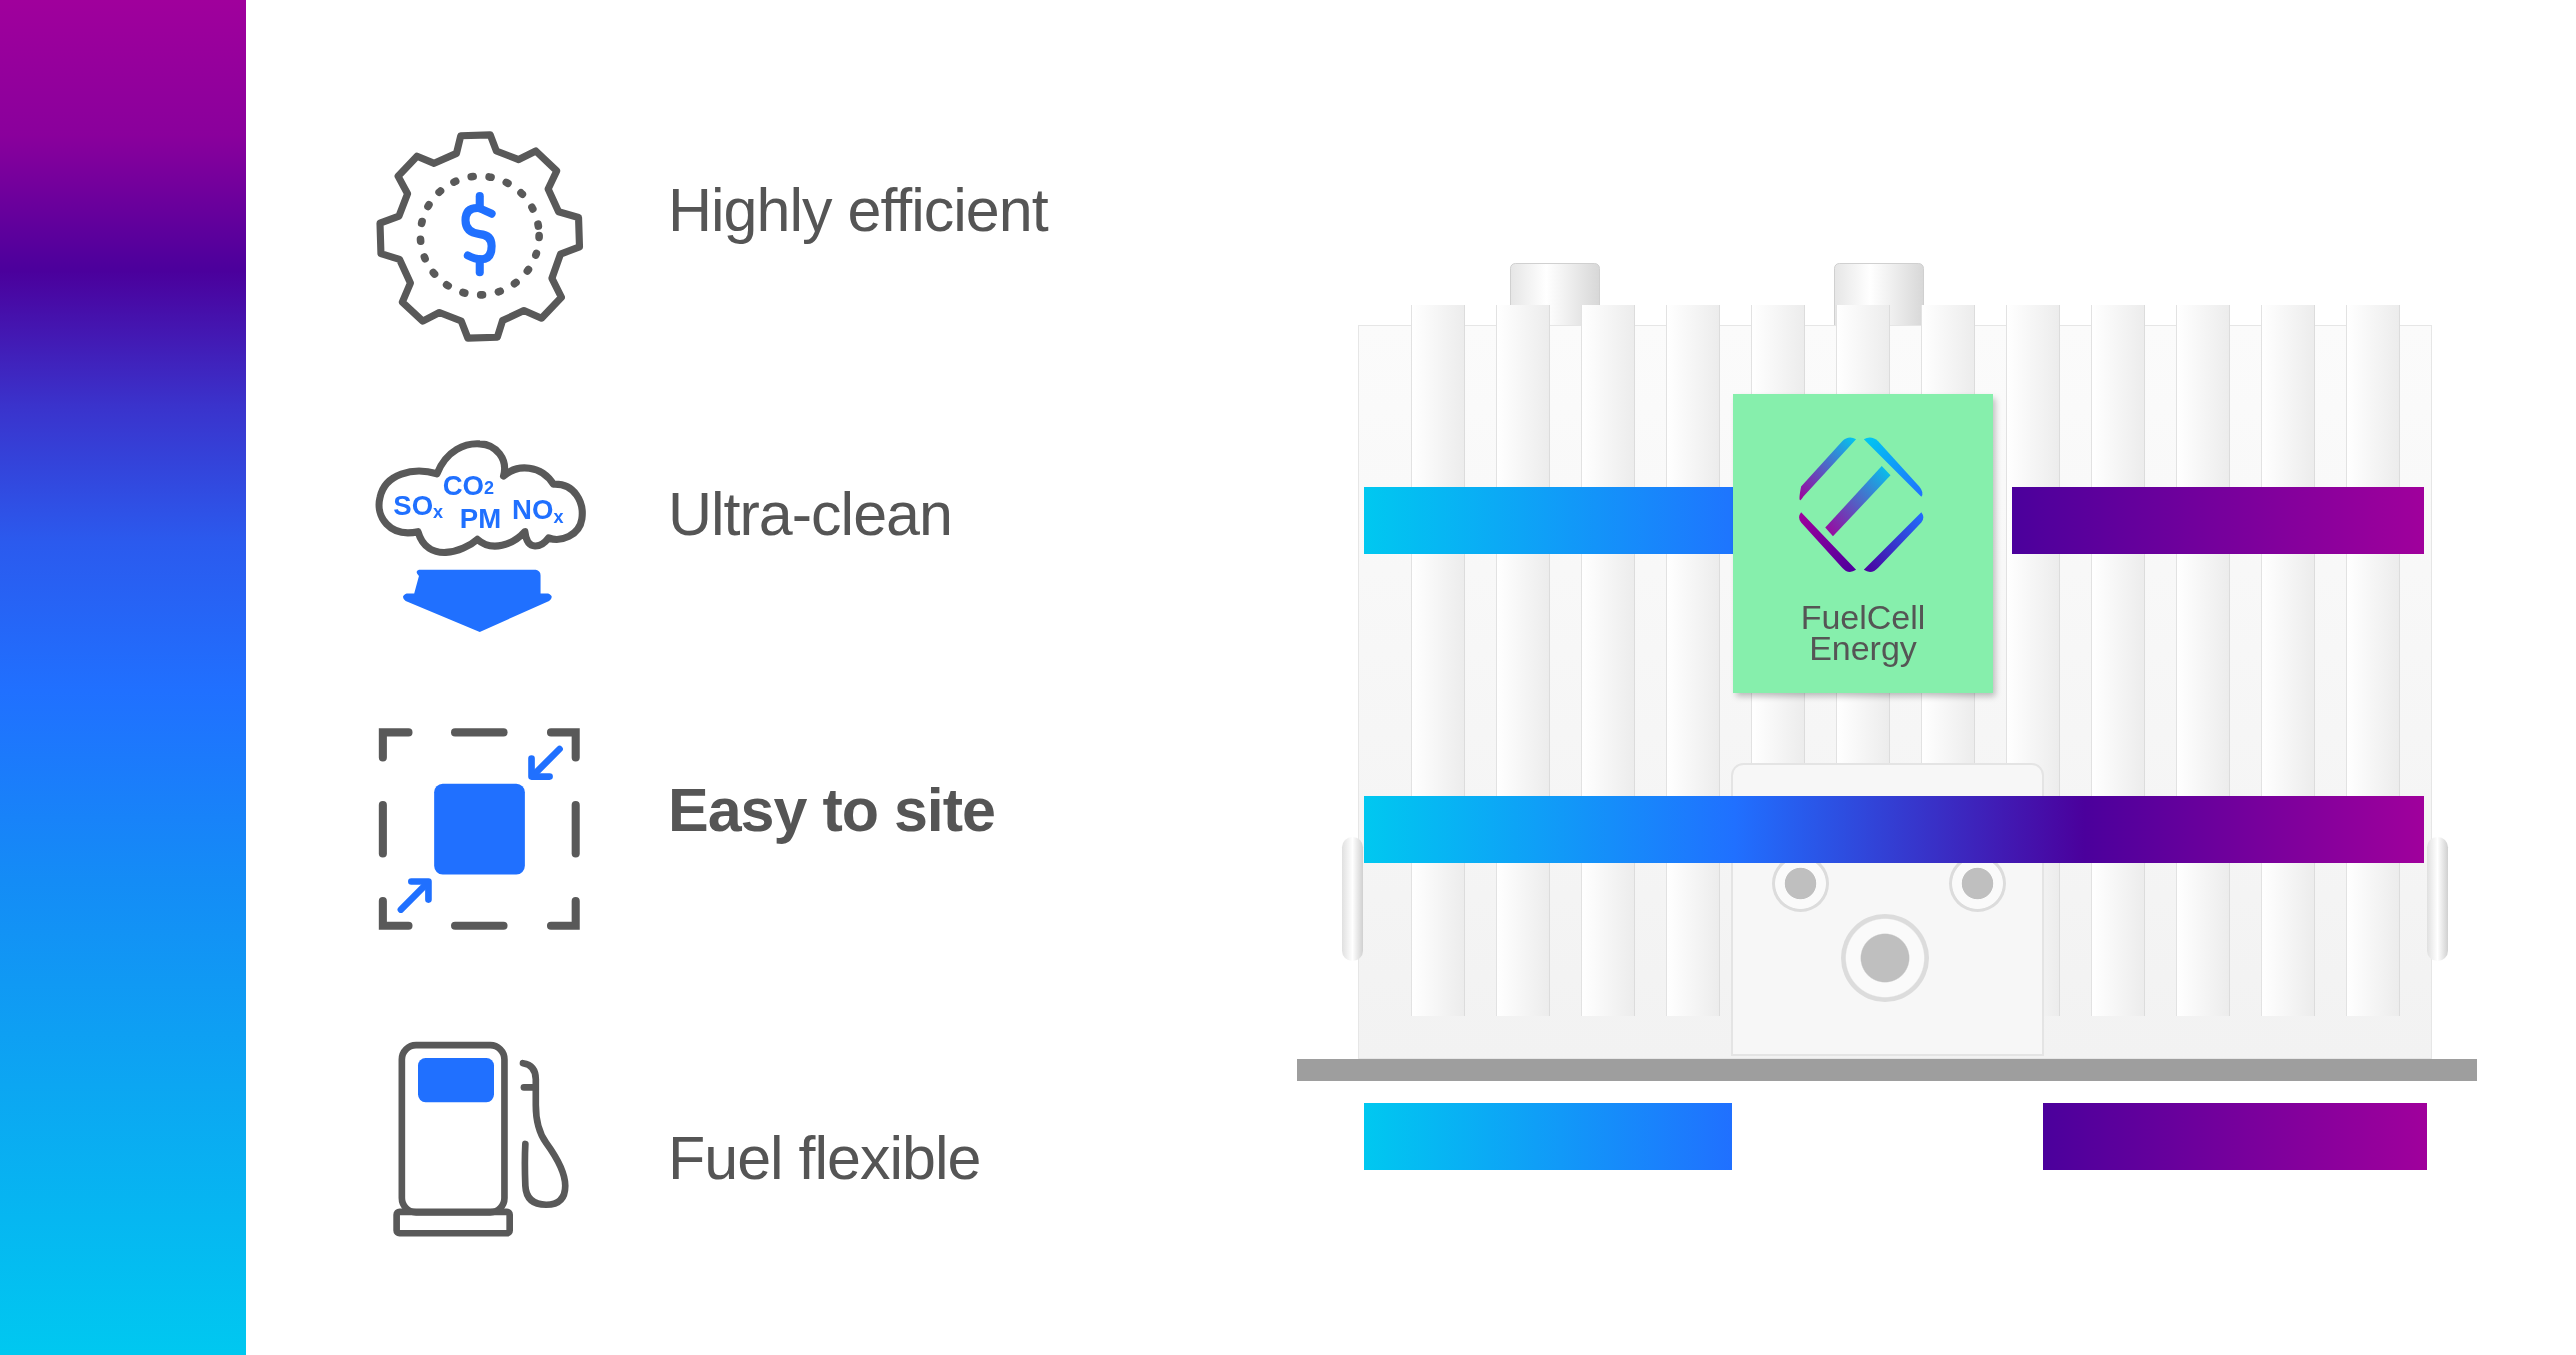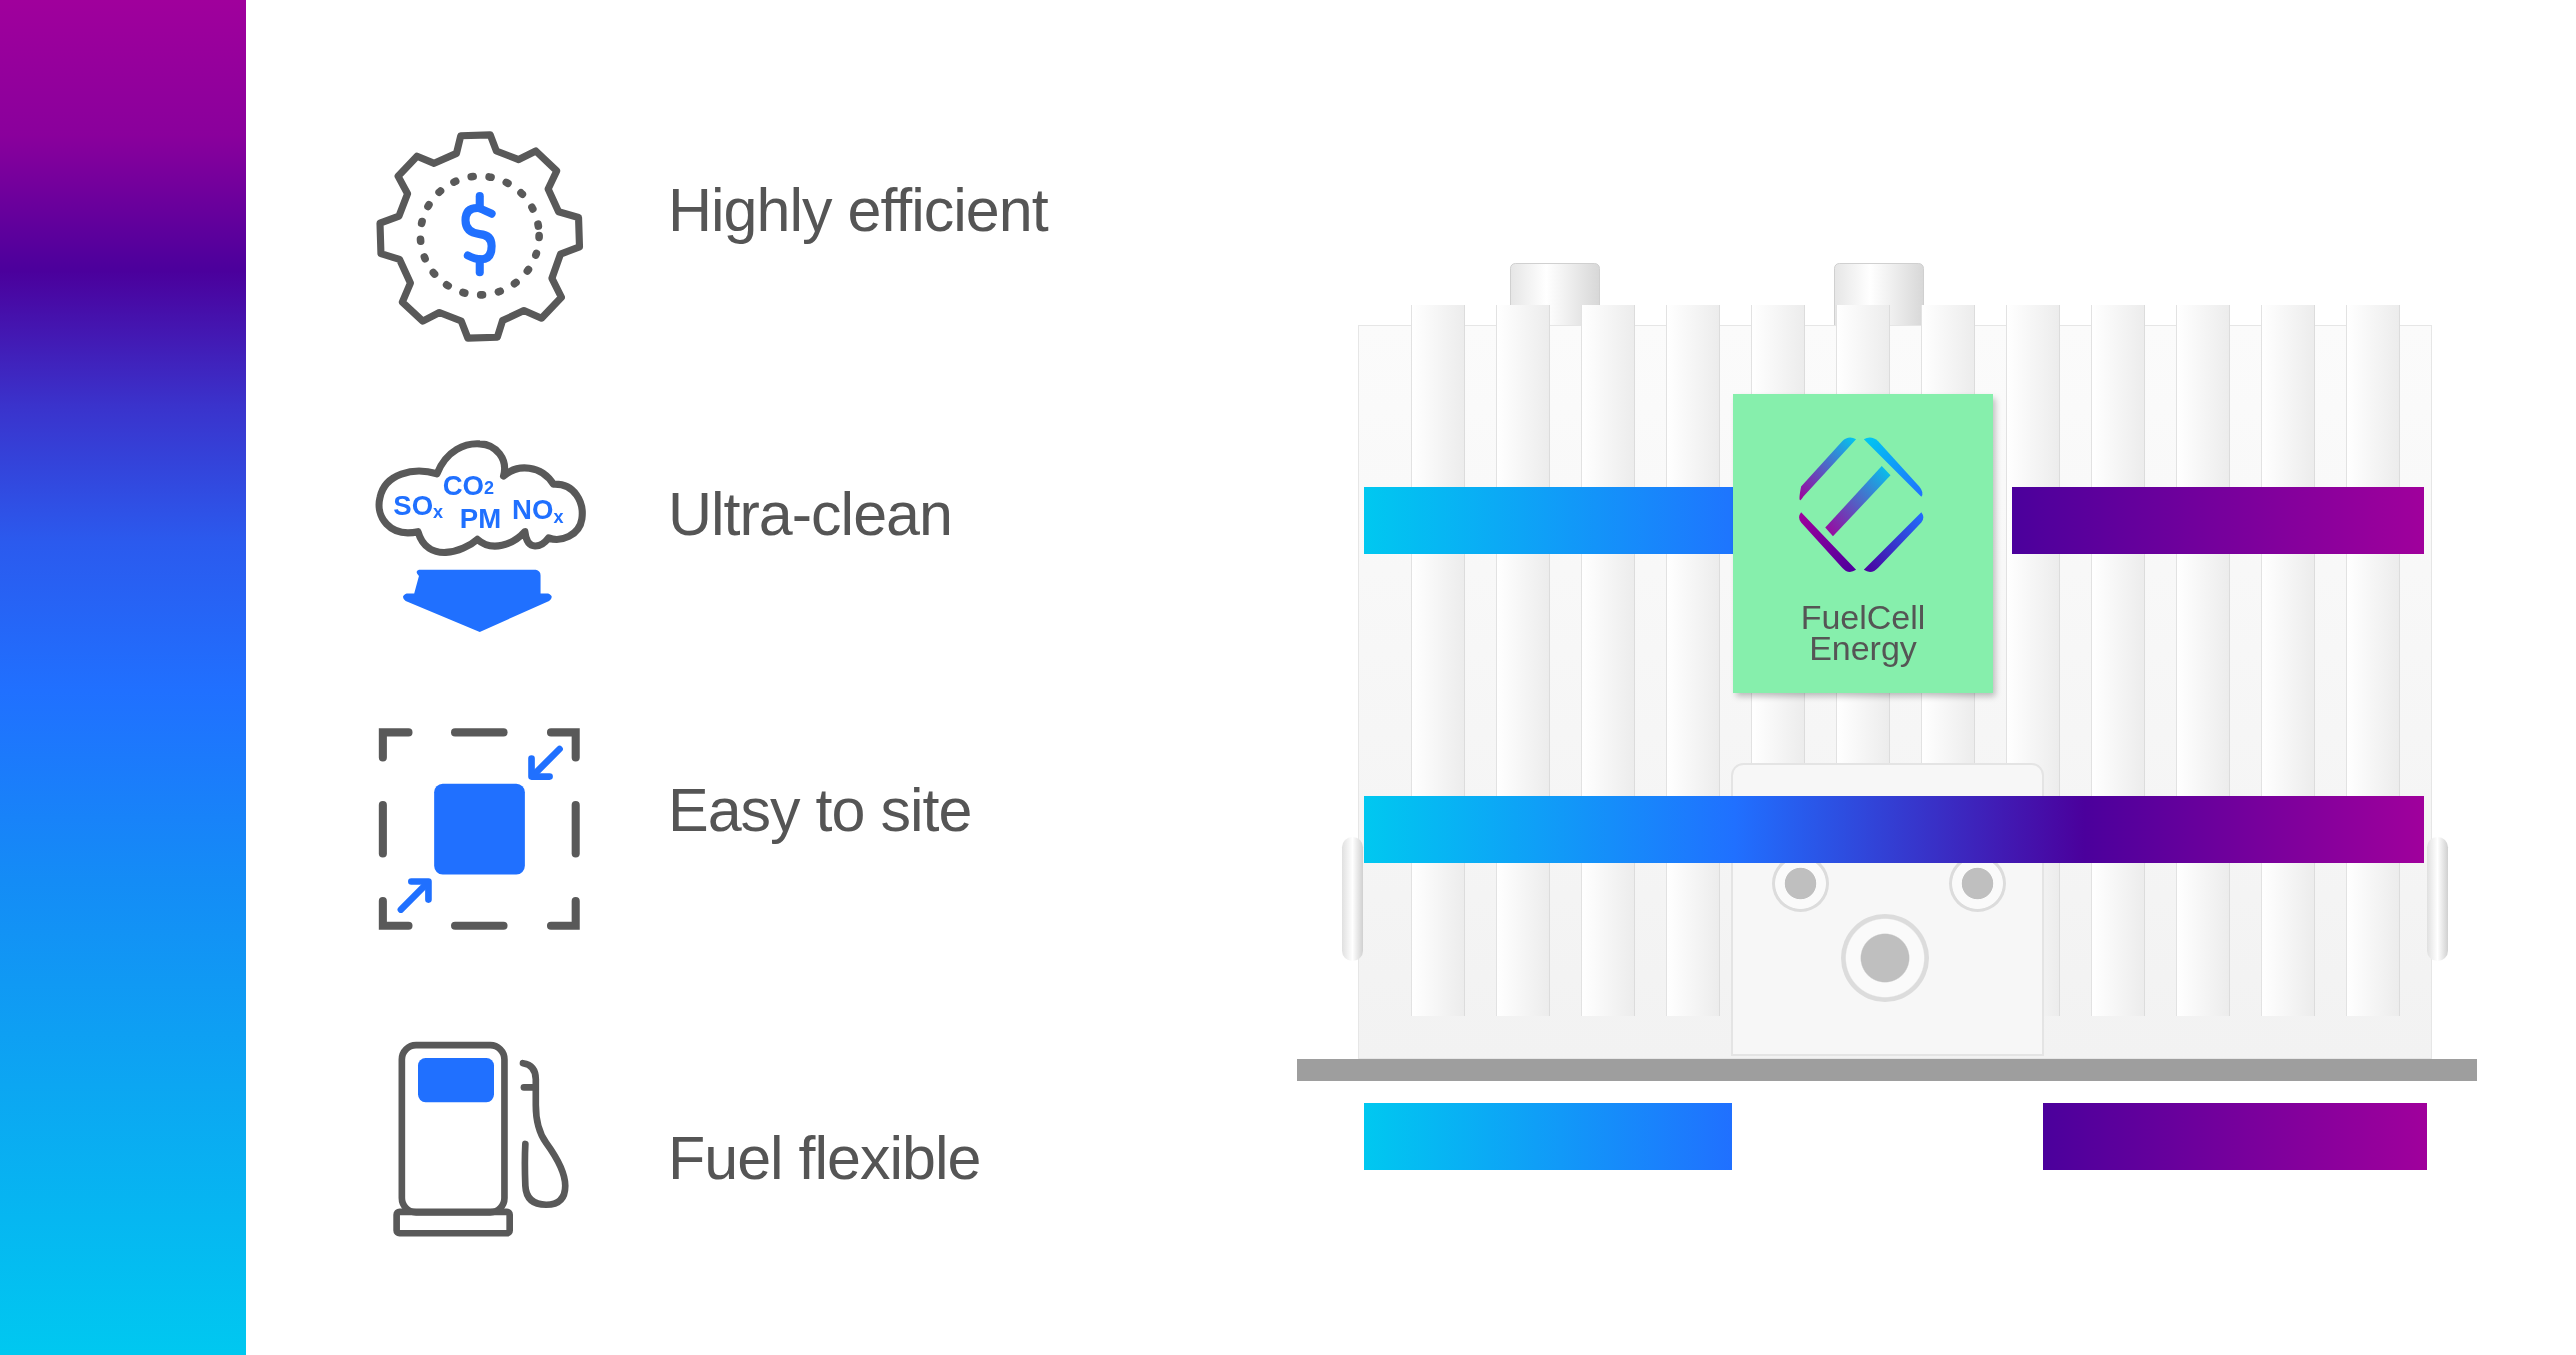--- a/index.html
+++ b/index.html
@@ -5,21 +5,21 @@
   html, body { margin:0; padding:0; }
   body { width:2577px; height:1355px; background:#ffffff; position:relative; overflow:hidden;
          font-family:"Liberation Sans", sans-serif; }
   .sidebar { position:absolute; left:0; top:0; width:246px; height:1355px;
     background:linear-gradient(to bottom, #A0009C 0%, #8A009C 10%, #4B009C 20%, #3A33CC 30%, #2B5AEE 40%, #2070FF 51%, #148CF6 65%, #0CA6F2 80%, #00C8F0 100%); }
   .feature { position:absolute; left:361px; width:1030px; height:247px; }
   .feature .icon { position:absolute; left:0; top:0; width:247px; height:247px; }
   .feature .label { position:absolute; left:307px; color:#555555; font-size:61px; letter-spacing:-1px; white-space:nowrap; }
   #f1 { top:113px; } #f1 .label { top:62px; }
   #f2 { top:412px; } #f2 .label { top:67px; }
-  #f3 { top:711px; } #f3 .label { top:64px; }
+  #f3 { top:711px; } #f3 .label { top:64px;font-weight:bold; }
   #f4 { top:1010px; } #f4 .label { top:67px;margin-top:46px; }
 
   .product { position:absolute; left:1288px; top:232px; width:1236px; height:927px; }
   .base { position:absolute; left:9.3px; top:827px; width:1180px; height:21.6px; background:#9e9e9e; }
   .body-shell { position:absolute; left:70px; top:93px; width:1072px; height:732px;
     background:linear-gradient(to bottom, #fbfbfb, #f2f2f2); border:1px solid #e6e6e6; }
   .rib { position:absolute; top:-20.6px; width:52px; height:711px; background:linear-gradient(to right,#ffffff,#ececec); border-left:1px solid #e2e2e2; border-right:1px solid #dcdcdc; }
   .tower { position:absolute; width:88px; height:72px; top:31px;
      background:linear-gradient(to right,#e6e6e6,#ffffff 40%,#d8d8d8); border:1px solid #d0d0d0; border-radius:5.2px 5.2px 0 0; }
   .stripe { position:absolute; height:67px; }

